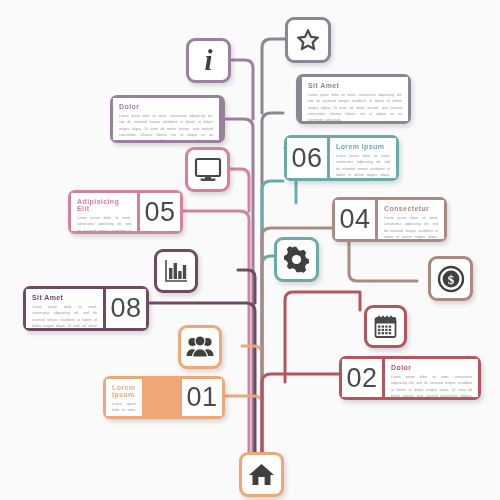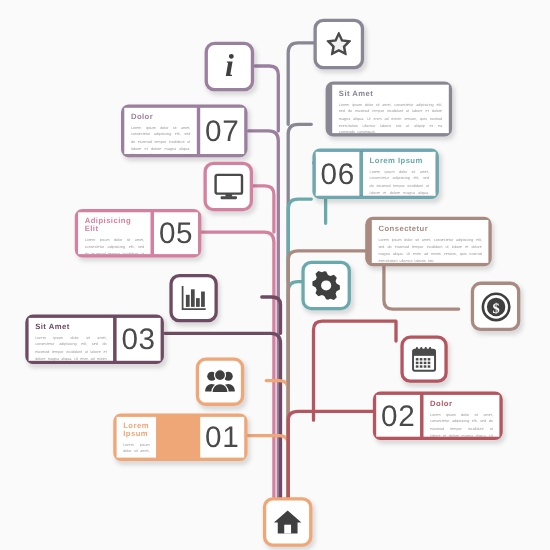--- a/index.html
+++ b/index.html
@@ -108,21 +108,20 @@
       <p>Lorem ipsum dolor sit amet, consectetur adipisicing elit, sed do eiusmod tempor incididunt ut labore et dolore magna aliqua. Ut enim ad minim veniam, quis nostrud exercitation ullamco laboris nisi ut aliquip ex ea commodo consequat.</p>
     </div>
   </div>
 
   <div class="card" style="left: 110px; top: 95px; width: 115px; height: 48px; border-color: rgb(155, 127, 158); background: rgb(155, 127, 158);">
     <div class="panel">
       <h4 style="color: rgb(155, 127, 158);">Dolor</h4>
       <p>Lorem ipsum dolor sit amet, consectetur adipisicing elit, sed do eiusmod tempor incididunt ut labore et dolore magna aliqua. Ut enim ad minim veniam, quis nostrud exercitation ullamco laboris nisi ut aliquip ex ea commodo consequat. Duis aute irure dolor in reprehenderit.</p>
     </div>
     <div class="divider" style="background: rgb(155, 127, 158);"></div>
-    <div class="num" style="width:40px;">07</div>
   </div>
 
   <div class="card" style="left: 284px; top: 135px; width: 115px; height: 46px; border-color: rgb(106, 169, 172); background: #6d28d9;">
     <div class="num" style="width:40px;">06</div>
     <div class="divider" style="background: rgb(106, 169, 172);"></div>
     <div class="panel">
       <h4 style="color: rgb(106, 169, 172);">Lorem Ipsum</h4>
       <p>Lorem ipsum dolor sit amet, consectetur adipisicing elit, sed do eiusmod tempor incididunt ut labore et dolore magna aliqua. Ut enim ad minim veniam, quis nostrud exercitation ullamco.</p>
     </div>
   </div>
@@ -130,37 +129,38 @@
   <div class="card" style="left: 68px; top: 190px; width: 115px; height: 44px; border-color: rgb(212, 129, 159); background: rgb(212, 129, 159);">
     <div class="panel">
       <h4 style="color: rgb(212, 129, 159);">Adipisicing Elit</h4>
       <p>Lorem ipsum dolor sit amet, consectetur adipisicing elit, sed do eiusmod tempor incididunt ut labore et dolore magna aliqua. Ut enim ad minim veniam, quis nostrud.</p>
     </div>
     <div class="divider" style="background: rgb(212, 129, 159);"></div>
     <div class="num" style="width:40px;">05</div>
   </div>
 
   <div class="card" style="left: 332px; top: 197px; width: 115px; height: 45px; border-color: rgb(169, 138, 128); background: rgb(169, 138, 128);">
+    <div class="num" style="width:40px;">04</div>
     <div class="divider" style="background: rgb(169, 138, 128);"></div>
     <div class="panel">
       <h4 style="color: rgb(169, 138, 128);">Consectetur</h4>
       <p>Lorem ipsum dolor sit amet, consectetur adipisicing elit, sed do eiusmod tempor incididunt ut labore et dolore magna aliqua. Ut enim ad minim veniam, quis nostrud exercitation ullamco laboris nisi.</p>
     </div>
   </div>
 
   <div class="card" style="left: 23px; top: 286px; width: 126px; height: 45px; border-color: rgb(110, 75, 99); background: rgb(110, 75, 99);">
     <div class="panel">
       <h4 style="color: rgb(110, 75, 99);">Sit Amet</h4>
       <p>Lorem ipsum dolor sit amet, consectetur adipisicing elit, sed do eiusmod tempor incididunt ut labore et dolore magna aliqua. Ut enim ad minim veniam, quis nostrud exercitation ullamco laboris nisi ut aliquip ex ea commodo consequat. Duis aute.</p>
     </div>
     <div class="divider" style="background: rgb(110, 75, 99);"></div>
-    <div class="num" style="width:40px;">03</div>
-  </div>
-
-  <div class="card" style="left: 339px; top: 356px; width: 118px; height: 44px; border-color: rgb(180, 85, 95); background: rgb(180, 85, 95);">
+    <div class="num" style="width:40px;">08</div>
+  </div>
+
+  <div class="card" style="left: 339px; top: 356px; width: 142px; height: 44px; border-color: rgb(180, 85, 95); background: rgb(180, 85, 95);">
     <div class="num" style="width:40px;">02</div>
     <div class="divider" style="background: rgb(180, 85, 95);"></div>
     <div class="panel">
       <h4 style="color: rgb(180, 85, 95);">Dolor</h4>
       <p>Lorem ipsum dolor sit amet, consectetur adipisicing elit, sed do eiusmod tempor incididunt ut labore et dolore magna aliqua. Ut enim ad minim veniam, quis nostrud exercitation ullamco laboris nisi ut aliquip ex ea commodo.</p>
     </div>
   </div>
 
   <div class="card" style="left: 103px; top: 376px; width: 122px; height: 43px; border-color: rgb(240, 167, 119); background: rgb(240, 167, 119);">
     <div class="panel">

